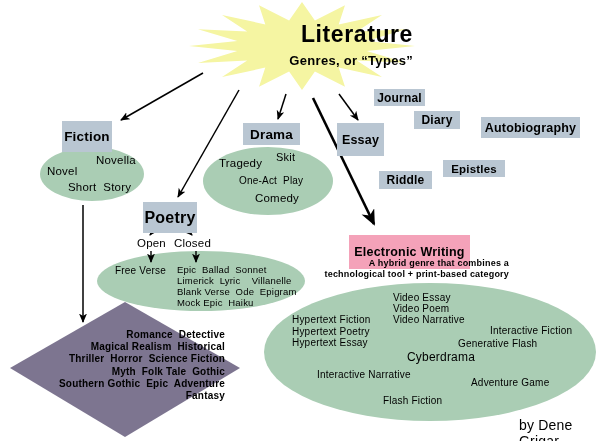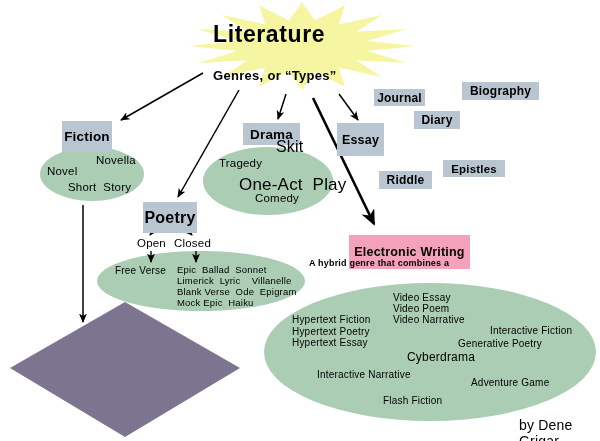--- a/index.html
+++ b/index.html
@@ -8,21 +8,21 @@
   }
   *{box-sizing:border-box}
   body{margin:0;background:#ffffff}
   .canvas{position:relative;width:600px;height:441px;background:#fff;
     font-family:"Liberation Sans",sans-serif;color:var(--ink);overflow:hidden}
   .layer{position:absolute;left:0;top:0}
   .box{position:absolute;background:var(--node_box);display:flex;align-items:center;
     justify-content:center;font-weight:bold;white-space:pre;letter-spacing:.2px}
   .pinkbox{background:var(--electronic_pink)}
   .lbl{position:absolute;font-weight:normal;white-space:pre;letter-spacing:.2px;line-height:1}
-  .center-block{position:absolute;text-align:left;font-weight:bold;letter-spacing:.2px}
+  .center-block{position:absolute;text-align:right;font-weight:bold;letter-spacing:.2px}
   .center-block div{white-space:pre}
   .starburst{fill:var(--starburst)}
   .green{fill:var(--ellipse_green)}
   .diamond{fill:var(--diamond_purple)}
   .arrow{stroke:#000;fill:none}
   .title{font-size:23px;font-weight:bold;letter-spacing:.6px}
   .subtitle{font-size:13px;font-weight:bold;letter-spacing:.3px}
   .credit{position:absolute;font-size:14px;letter-spacing:.2px}
 </style>
 </head>
@@ -56,65 +56,74 @@
     <line class="arrow" x1="313" y1="98" x2="374" y2="224" stroke-width="2.6" marker-end="url(#ahb)"></line>
     <line class="arrow" x1="83" y1="205" x2="83" y2="322" stroke-width="1.5" marker-end="url(#ah)"></line>
     <line class="arrow" x1="158" y1="225" x2="150" y2="235" stroke-width="1.4" marker-end="url(#ah)"></line>
     <line class="arrow" x1="182" y1="225" x2="192" y2="235" stroke-width="1.4" marker-end="url(#ah)"></line>
     <line class="arrow" x1="151" y1="251" x2="151" y2="262" stroke-width="1.4" marker-end="url(#ah)"></line>
     <line class="arrow" x1="196" y1="251" x2="196" y2="262" stroke-width="1.4" marker-end="url(#ah)"></line>
   </svg>
 
   <div class="center-block" style="left:213px;top:21px;width:200px">
     <div class="title">Literature</div>
-    <div class="subtitle" style="margin-top:20px">Genres, or “Types”</div>
+    <div class="subtitle" style="margin-top:5px">Genres, or “Types”</div>
   </div>
 
   <div class="box" style="left:62px;top:121px;width:50px;height:31px;font-size:13.5px">Fiction</div>
   <div class="box" style="left:243px;top:123px;width:57px;height:22px;font-size:13.5px">Drama</div>
   <div class="box" style="left:337px;top:123px;width:47px;height:33px;font-size:12.5px">Essay</div>
   <div class="box" style="left:143px;top:202px;width:54px;height:31px;font-size:16px">Poetry</div>
 
   <div class="box" style="left:374px;top:89px;width:51px;height:17px;font-size:12px">Journal</div>
   <div class="box" style="left:414px;top:111px;width:46px;height:18px;font-size:12px">Diary</div>
-  <div class="box" style="left:462px;top:82px;width:77px;height:18px;font-size:12px">Biography</div>
+  <div class="box" style="left:481px;top:117px;width:99px;height:21px;font-size:12.5px">Autobiography</div>
   <div class="box" style="left:379px;top:171px;width:53px;height:18px;font-size:12px">Riddle</div>
   <div class="box" style="left:443px;top:160px;width:62px;height:17px;font-size:11.5px">Epistles</div>
 
   <div class="lbl" style="left:47px;top:166px;font-size:11.5px">Novel</div>
   <div class="lbl" style="left:96px;top:155px;font-size:11.5px">Novella</div>
   <div class="lbl" style="left:68px;top:182px;font-size:11.5px">Short  Story</div>
 
   <div class="lbl" style="left:219px;top:158px;font-size:11.5px">Tragedy</div>
-  <div class="lbl" style="left:276px;top:139px;font-size:16px">Skit</div>
-  <div class="lbl" style="left:239px;top:176px;font-size:17px">One-Act  Play</div>
+  <div class="lbl" style="left:276px;top:152px;font-size:11px">Skit</div>
+  <div class="lbl" style="left:239px;top:176px;font-size:10px">One-Act  Play</div>
   <div class="lbl" style="left:255px;top:193px;font-size:11.5px">Comedy</div>
 
   <div class="lbl" style="left:137px;top:238px;font-size:11.5px">Open</div>
   <div class="lbl" style="left:174px;top:238px;font-size:11.5px">Closed</div>
   <div class="lbl" style="left:115px;top:266px;font-size:10px">Free Verse</div>
   <div class="lbl" style="left:177px;top:265px;font-size:9.5px">Epic  Ballad  Sonnet</div>
   <div class="lbl" style="left:177px;top:276px;font-size:9.5px">Limerick  Lyric    Villanelle</div>
   <div class="lbl" style="left:177px;top:287px;font-size:9.5px">Blank Verse  Ode  Epigram</div>
   <div class="lbl" style="left:177px;top:298px;font-size:9.5px">Mock Epic  Haiku</div>
 
   <div class="box pinkbox" style="left:349px;top:235px;width:121px;height:34px;font-size:12.5px">Electronic Writing</div>
   <div class="center-block" style="left:309px;top:258px;width:200px;font-size:9px;line-height:11px">
     <div>A hybrid genre that combines a</div>
+    <div>technological tool + print-based category</div>
   </div>
 
   <div class="lbl" style="left:393px;top:293px;font-size:10px">Video Essay</div>
   <div class="lbl" style="left:393px;top:304px;font-size:10px">Video Poem</div>
   <div class="lbl" style="left:393px;top:315px;font-size:10px">Video Narrative</div>
   <div class="lbl" style="left:292px;top:315px;font-size:10px">Hypertext Fiction</div>
   <div class="lbl" style="left:292px;top:327px;font-size:10px">Hypertext Poetry</div>
   <div class="lbl" style="left:292px;top:338px;font-size:10px">Hypertext Essay</div>
   <div class="lbl" style="left:490px;top:326px;font-size:10px">Interactive Fiction</div>
-  <div class="lbl" style="left:458px;top:339px;font-size:10px">Generative Poetry</div>
+  <div class="lbl" style="left:458px;top:339px;font-size:10px">Generative Flash</div>
   <div class="lbl" style="left:407px;top:351px;font-size:12px">Cyberdrama</div>
   <div class="lbl" style="left:317px;top:370px;font-size:10px">Interactive Narrative</div>
   <div class="lbl" style="left:471px;top:378px;font-size:10px">Adventure Game</div>
   <div class="lbl" style="left:383px;top:396px;font-size:10px">Flash Fiction</div>
 
+  <div class="center-block" style="left:25px;top:329px;width:200px;font-size:10px;line-height:12.2px">
+    <div>Romance  Detective</div>
+    <div>Magical Realism  Historical</div>
+    <div>Thriller  Horror  Science Fiction</div>
+    <div>Myth  Folk Tale  Gothic</div>
+    <div>Southern Gothic  Epic  Adventure</div>
+    <div>Fantasy</div>
+  </div>
 
   <div class="credit" style="left:519px;top:417px">by Dene Grigar</div>
 
 </div>
 
 </body></html>

